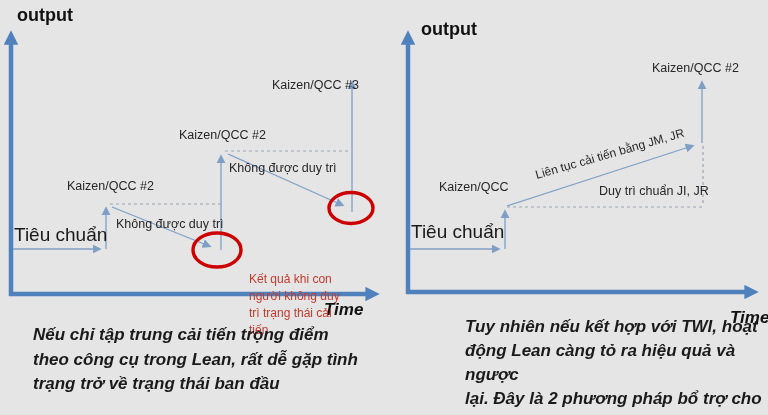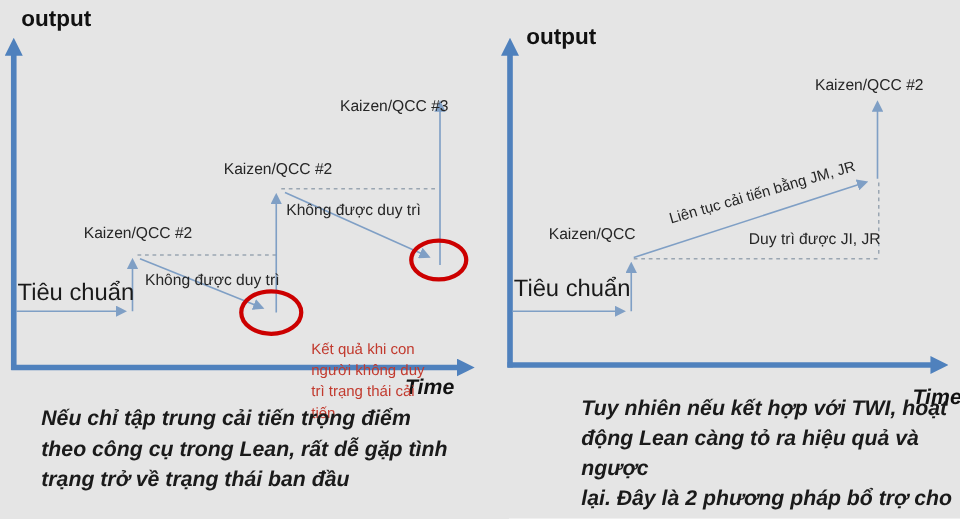--- a/index.html
+++ b/index.html
@@ -93,19 +93,19 @@
   <div class="caption" style="left:33px;top:323px;">Nếu chỉ tập trung cải tiến trọng điểm
 theo công cụ trong Lean, rất dễ gặp tình
 trạng trở về trạng thái ban đầu</div>
 
   <div class="lbl axis-title" style="left:421px;top:19px;">output</div>
   <div class="lbl time-title" style="left:730px;top:308px;">Time</div>
   <div class="lbl standard" style="left:411px;top:221px;">Tiêu chuẩn</div>
   <div class="lbl small" style="left:439px;top:180px;">Kaizen/QCC</div>
   <div class="lbl small" style="left:652px;top:61px;">Kaizen/QCC #2</div>
   <div class="lbl small rotated" style="left:536px;top:169px;font-size:12px;">Liên tục cải tiến bằng JM, JR</div>
-  <div class="lbl small" style="left:599px;top:184px;">Duy trì được JI, JR</div>
+  <div class="lbl small" style="left:599px;top:184px;">Duy trì chuẩn JI, JR</div>
   <div class="caption" style="left:426px;top:315px;line-height:24px;margin-left:39px;">Tuy nhiên nếu kết hợp với TWI, hoạt
 động Lean càng tỏ ra hiệu quả và ngược
 lại. Đây là 2 phương pháp bổ trợ cho
 nhau</div>
 
 </div>
 
 </body></html>

